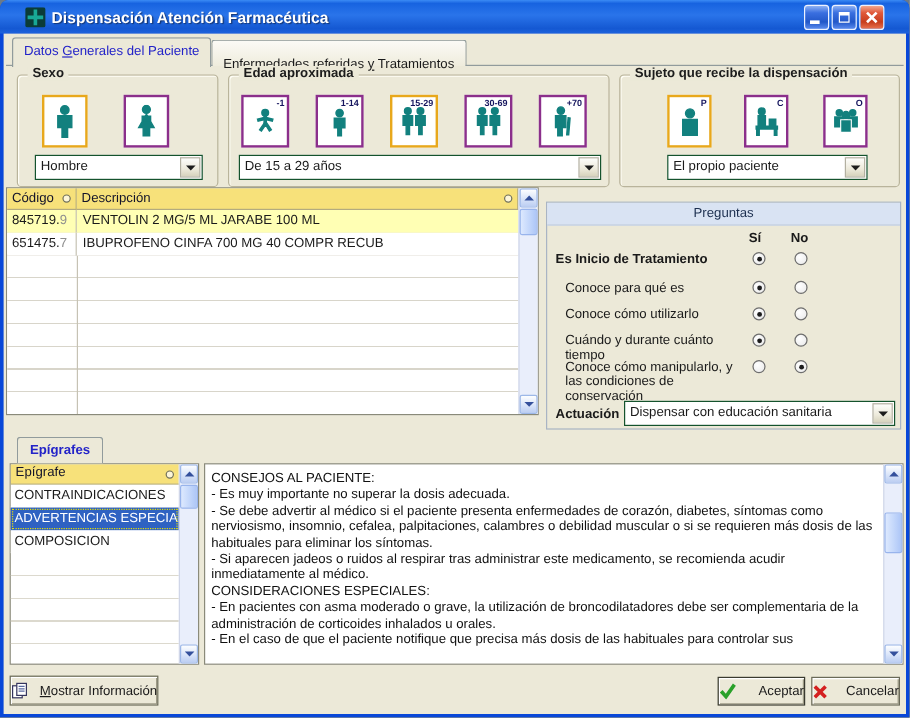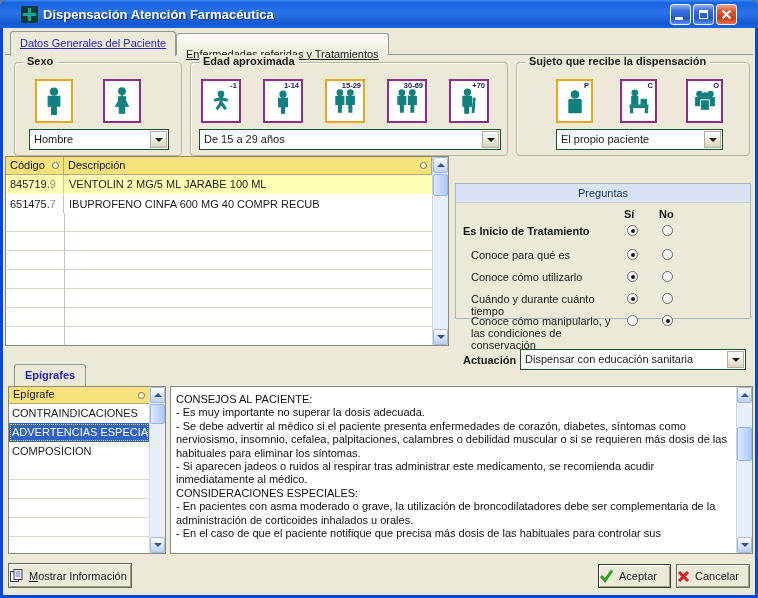--- a/index.html
+++ b/index.html
@@ -19,21 +19,21 @@
     display:flex; align-items:center; justify-content:center; position:relative;}
   .tbtn.close{ background:linear-gradient(180deg,#f2a68c 0%,#e0593a 30%,#c73d1d 70%,#e87250 100%);}
   .glyph-min{ position:absolute; left:4px; bottom:4px; width:8px; height:3px; background:#fff;}
   .glyph-max{ width:9px; height:9px; border:1px solid #fff; border-top:3px solid #fff;}
   
   .content{ position:absolute; top:28px; left:3px; right:3px; bottom:3px; background:#ece9d8; }
   
   .tabstrip{ position:absolute; top:5px; left:2px; right:2px; height:22px; border-bottom:1px solid #919b9c;}
   .tab{ position:absolute; bottom:-1px; height:22px; padding:14px 9px 0;
     border:1px solid #919b9c; border-bottom:none; border-radius:3px 3px 0 0;
-    background:linear-gradient(#fbfaf6,#efecdc); cursor:default; white-space:nowrap;text-decoration:underline;}
+    background:linear-gradient(#fbfaf6,#efecdc); cursor:default; white-space:nowrap;}
   .tab.active{ height:25px; bottom:-2px; padding-top:5px; background:#ece9d8; color:#2323c8; z-index:3;}
   .tab .u{ text-decoration:underline; }
   
   .group{ position:absolute; border:1px solid #b9b49b; border-radius:4px;
           box-shadow:inset 1px 1px 0 #fffef6; height:94px;}
   .group-label{ position:absolute; top:-8px; left:8px; background:#ece9d8; padding:0 4px;
                 font-weight:bold; color:#1c1c1c; white-space:nowrap;}
   .ibtn{ position:absolute; top:16px; width:38px; height:44px; background:#fff;
          border:2px solid #8b2f8b; display:flex; align-items:center; justify-content:center;}
   .ibtn[data-selected="true"]{ border-color:#e8a81c; }
@@ -70,21 +70,21 @@
   .sb{ position:absolute; top:0; bottom:0; right:0; width:16px; background:#e9eefb;
        border-left:1px solid #d0d6e8;}
   .sb-btn{ position:absolute; left:0; right:0; height:16px;
     background:linear-gradient(180deg,#fdfeff,#d9e4f9 55%,#bccef2);
     border:1px solid #9db8e8; border-radius:2px; display:flex; align-items:center; justify-content:center;}
   .sb-up{ top:0; } .sb-down{ bottom:0; }
   .sb-thumb{ position:absolute; left:0; right:0;
     background:linear-gradient(90deg,#dde9fe,#c5d8fb 50%,#adc6f7);
     border:1px solid #98b4ec; border-radius:2px;}
   
-  .preg{ position:absolute; left:452px; top:155px; width:296px; height:136px;
+  .preg{ position:absolute; left:452px; top:140px; width:296px; height:190px;
          border:1px solid #a9b4c4; background:#ece9d8;}
   .preg-title{ position:absolute; top:0; left:0; right:0; height:19px; background:#d9e3f3;
                text-align:center; line-height:19px; color:#1c2f4f; border-bottom:1px solid #c2cede;}
   .yn-head{ position:absolute; top:24px; left:0; right:0; font-weight:bold;}
   .yn-si{ position:absolute; left:168px;} .yn-no{ position:absolute; left:203px;}
   .qrow{ position:absolute; left:0; right:0;}
   .qlabel{ position:absolute; left:15px; width:152px; line-height:12px;}
   .qrow.first .qlabel{ left:7px; font-weight:bold; width:170px;}
   .rb{ position:absolute; top:0; width:11px; height:11px; border:1px solid #6e6e6e; border-radius:50%;
        background:radial-gradient(circle at 35% 35%, #ffffff, #e8e8e8);}
@@ -110,21 +110,21 @@
              white-space:nowrap; overflow:hidden; background:#fff;}
   .epi-item[data-selected="true"]{ background:#2f62c2; color:#fff; outline:1px dotted #e8e004; outline-offset:-2px;}
   
   .info-box{ position:absolute; left:167px; top:358px; width:583px; height:168px;
              border:1px solid #8a8a7a; background:#fff;}
   .info-text{ position:absolute; left:0; top:0; right:16px; bottom:0; padding:6px 5px;
               line-height:13.4px; white-space:pre-wrap; overflow:hidden; color:#101010;}
   
   .xbtn{ position:absolute; height:25px; border:1px solid #6a6a58; background:#ece9d8;
     box-shadow:inset 1px 1px 0 #ffffff, inset -1px -1px 0 #9d9a86;
-    display:flex; align-items:center; justify-content:flex-start; gap:5px; cursor:default;}
+    display:flex; align-items:center; justify-content:space-between; gap:5px; cursor:default;}
   .btn-mostrar{ left:5px; top:535px; width:124px;}
   .btn-aceptar{ left:595px; top:536px; width:73px; height:24px; border-color:#3a3a30;}
   .btn-cancelar{ left:673px; top:536px; width:74px; height:24px;}
   .hidden-defs{ position:absolute; width:0; height:0; overflow:hidden;}
 </style>
 </head>
 <body>
 
 <svg class="hidden-defs" xmlns="http://www.w3.org/2000/svg">
   <defs>
@@ -312,23 +312,23 @@
           <span>Descripción</span>
           <span class="sort-circle"></span>
         </div>
       </div>
       <div class="med-body">
         <div class="colsep"></div>
         <div class="mrow" style="top:0;" data-selected="true">
           <span class="mcell-code"><span>845719.</span><span class="dv">9</span></span>
           <span class="mcell-desc">VENTOLIN 2 MG/5 ML JARABE 100 ML</span>
         </div>
-        <div class="mrow" style="top:19px;align-items:center;" data-selected="false">
+        <div class="mrow" style="top:19px;" data-selected="false">
           <span class="mcell-code"><span>651475.</span><span class="dv">7</span></span>
-          <span class="mcell-desc">IBUPROFENO CINFA 600 MG 40 COMPR RECUB</span>
+          <span class="mcell-desc">IBUPROFENO CINFA 700 MG 40 COMPR RECUB</span>
         </div>
       </div>
       <div class="sb">
         <span class="sb-btn sb-up">
             <span class="tri-up-b"></span>
           </span>
         <span class="sb-thumb" style="top:17px; height:22px;"></span>
         <span class="sb-btn sb-down">
             <span class="tri-down-b"></span>
           </span>

